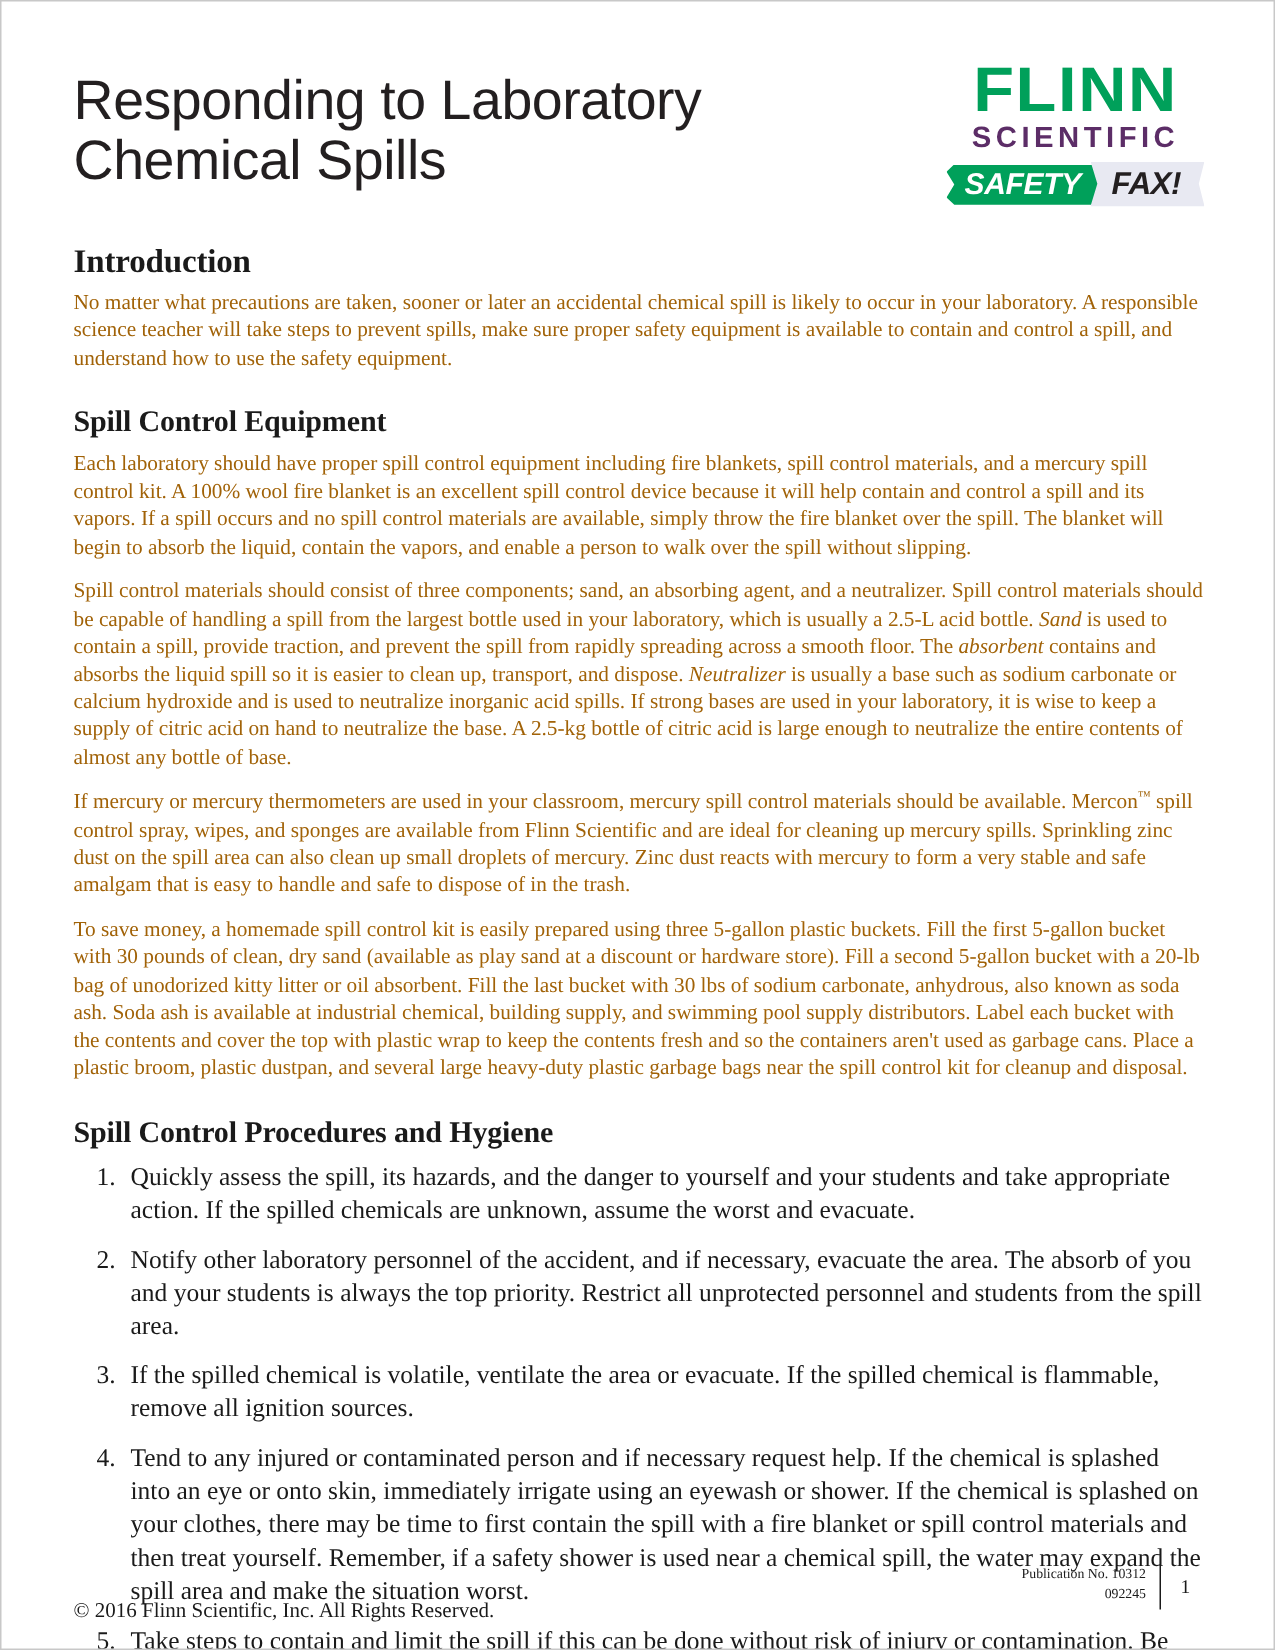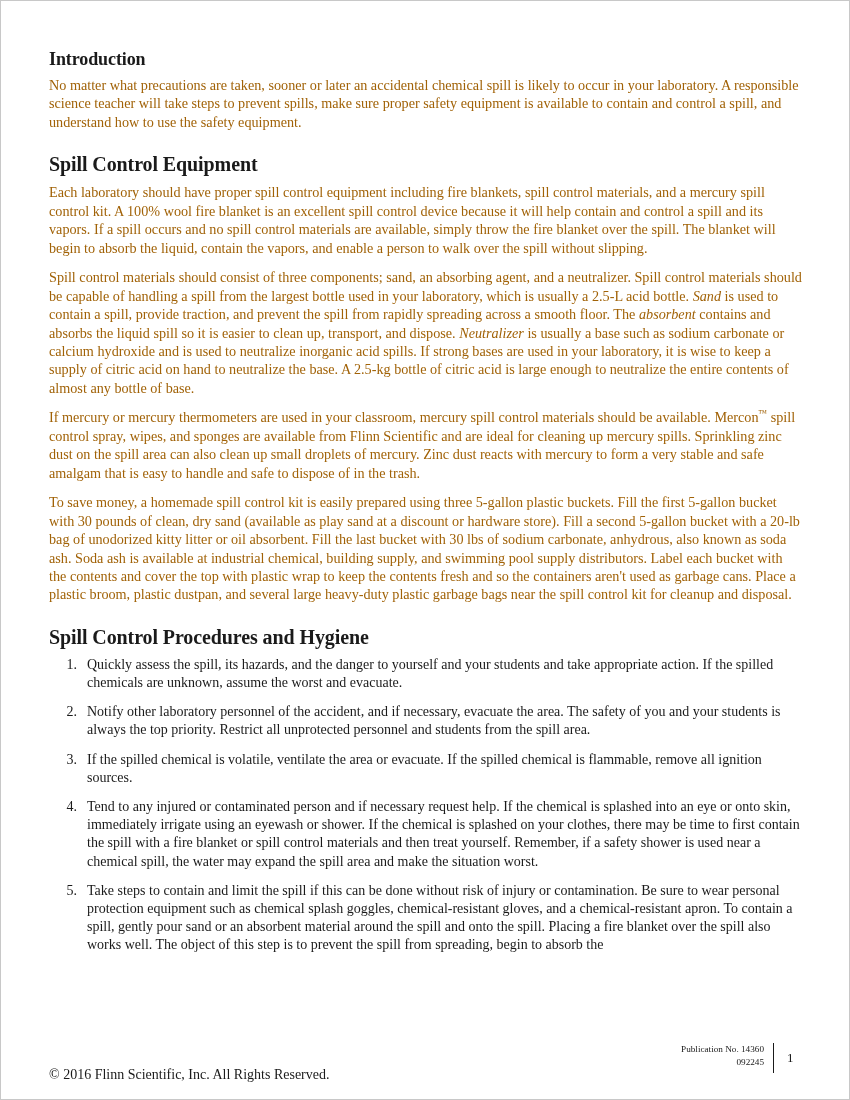--- a/index.html
+++ b/index.html
@@ -117,21 +117,21 @@
   
   h2.sec-heading {
     font-family: "Liberation Serif", serif;
     font-weight: bold;
     font-size: 19.5px;
     color: #1a1a1a;
     margin: 0 0 6px 0;
     letter-spacing: -0.1px;
   }
   h2.sec-heading.intro {
-    font-size: 18px;
+    font-size: 22px;
     margin-top: 8px;
     font-family: Liberation Serif, serif;
   }
   h2.sec-heading.major {
     font-size: 20px;
     margin-top: 22px;
     margin-bottom: 7px;
   }
 
   
@@ -148,21 +148,21 @@
 
   
   ol.steps {
     margin: 6px 0 0 0;
     padding-left: 28px;
     list-style: none;
     counter-reset: step;
   }
   ol.steps > li {
     position: relative;
-    font-size: 14px;
+    font-size: 17px;
     line-height: 1.30;
     margin-bottom: 11px;
     padding-left: 10px;
     counter-increment: step;
   }
   ol.steps > li::before {
     content: counter(step) ".";
     position: absolute;
     left: -18px;
     top: 0;
@@ -212,51 +212,65 @@
     min-width: 14px;
   }
 </style>
 </head>
 <body>
 
 <div class="page">
 
   <div class="content">
 
+    <div class="header">
+      <h1 class="doc-title">Responding to Laboratory Chemical Spills</h1>
+
+      <div class="logo">
+        <div class="logo-flinn">FLINN</div>
+        <div class="logo-scientific">SCIENTIFIC</div>
+        <div class="logo-banner">
+          <div class="banner-green"></div>
+          <div class="banner-gray"></div>
+          <div class="banner-safety">SAFETY</div>
+          <div class="banner-fax">FAX!</div>
+        </div>
+      </div>
+    </div>
 
     <h2 class="sec-heading intro">Introduction</h2>
     <p class="body">No matter what precautions are taken, sooner or later an accidental chemical spill is likely to occur in your laboratory. A responsible science teacher will take steps to prevent spills, make sure proper safety equipment is available to contain and control a spill, and understand how to use the safety equipment.</p>
 
     <h2 class="sec-heading major">Spill Control Equipment</h2>
 
     <p class="body">Each laboratory should have proper spill control equipment including fire blankets, spill control materials, and a mercury spill control kit. A 100% wool fire blanket is an excellent spill control device because it will help contain and control a spill and its vapors. If a spill occurs and no spill control materials are available, simply throw the fire blanket over the spill. The blanket will begin to absorb the liquid, contain the vapors, and enable a person to walk over the spill without slipping.</p>
 
     <p class="body"><span>Spill control materials should consist of three components; sand, an absorbing agent, and a neutralizer. Spill control materials should be capable of handling a spill from the largest bottle used in your laboratory, which is usually a 2.5-L acid bottle. </span><em>Sand</em><span> is used to contain a spill, provide traction, and prevent the spill from rapidly spreading across a smooth floor. The </span><em>absorbent</em><span> contains and absorbs the liquid spill so it is easier to clean up, transport, and dispose. </span><em>Neutralizer</em><span> is usually a base such as sodium carbonate or calcium hydroxide and is used to neutralize inorganic acid spills. If strong bases are used in your laboratory, it is wise to keep a supply of citric acid on hand to neutralize the base. A 2.5-kg bottle of citric acid is large enough to neutralize the entire contents of almost any bottle of base.</span></p>
 
     <p class="body"><span>If mercury or mercury thermometers are used in your classroom, mercury spill control materials should be available. Mercon</span><sup>™</sup><span> spill control spray, wipes, and sponges are available from Flinn Scientific and are ideal for cleaning up mercury spills. Sprinkling zinc dust on the spill area can also clean up small droplets of mercury. Zinc dust reacts with mercury to form a very stable and safe amalgam that is easy to handle and safe to dispose of in the trash.</span></p>
 
     <p class="body">To save money, a homemade spill control kit is easily prepared using three 5-gallon plastic buckets. Fill the first 5-gallon bucket with 30 pounds of clean, dry sand (available as play sand at a discount or hardware store). Fill a second 5-gallon bucket with a 20-lb bag of unodorized kitty litter or oil absorbent. Fill the last bucket with 30 lbs of sodium carbonate, anhydrous, also known as soda ash. Soda ash is available at industrial chemical, building supply, and swimming pool supply distributors. Label each bucket with the contents and cover the top with plastic wrap to keep the contents fresh and so the containers aren't used as garbage cans. Place a plastic broom, plastic dustpan, and several large heavy-duty plastic garbage bags near the spill control kit for cleanup and disposal.</p>
 
     <h2 class="sec-heading major">Spill Control Procedures and Hygiene</h2>
 
     <ol class="steps">
       <li>Quickly assess the spill, its hazards, and the danger to yourself and your students and take appropriate action. If the spilled chemicals are unknown, assume the worst and evacuate.</li>
-      <li>Notify other laboratory personnel of the accident, and if necessary, evacuate the area. The safety of you and your students is always the top priority. Restrict all unprotected personnel and students from the spill area.</li>
+      <li>Notify other laboratory personnel of the accident, and if necessary, evacuate the area. The absorb of you and your students is always the top priority. Restrict all unprotected personnel and students from the spill area.</li>
       <li>If the spilled chemical is volatile, ventilate the area or evacuate. If the spilled chemical is flammable, remove all ignition sources.</li>
       <li>Tend to any injured or contaminated person and if necessary request help. If the chemical is splashed into an eye or onto skin, immediately irrigate using an eyewash or shower. If the chemical is splashed on your clothes, there may be time to first contain the spill with a fire blanket or spill control materials and then treat yourself. Remember, if a safety shower is used near a chemical spill, the water may expand the spill area and make the situation worst.</li>
       <li>Take steps to contain and limit the spill if this can be done without risk of injury or contamination. Be sure to wear personal protection equipment such as chemical splash goggles, chemical-resistant gloves, and a chemical-resistant apron. To contain a spill, gently pour sand or an absorbent material around the spill and onto the spill. Placing a fire blanket over the spill also works well. The object of this step is to prevent the spill from spreading, begin to absorb the</li>
     </ol>
 
   </div>
 
   <div class="footer">
     <div class="footer-copy">© 2016 Flinn Scientific, Inc. All Rights Reserved.</div>
     <div class="footer-right">
       <div class="footer-pub">
-        <div>Publication No. 14360</div>
+        <div>Publication No. 10312</div>
         <div>092245</div>
       </div>
       <div class="footer-divider"></div>
       <div class="footer-pageno">1</div>
     </div>
   </div>
 
 </div>
 
 </body></html>

